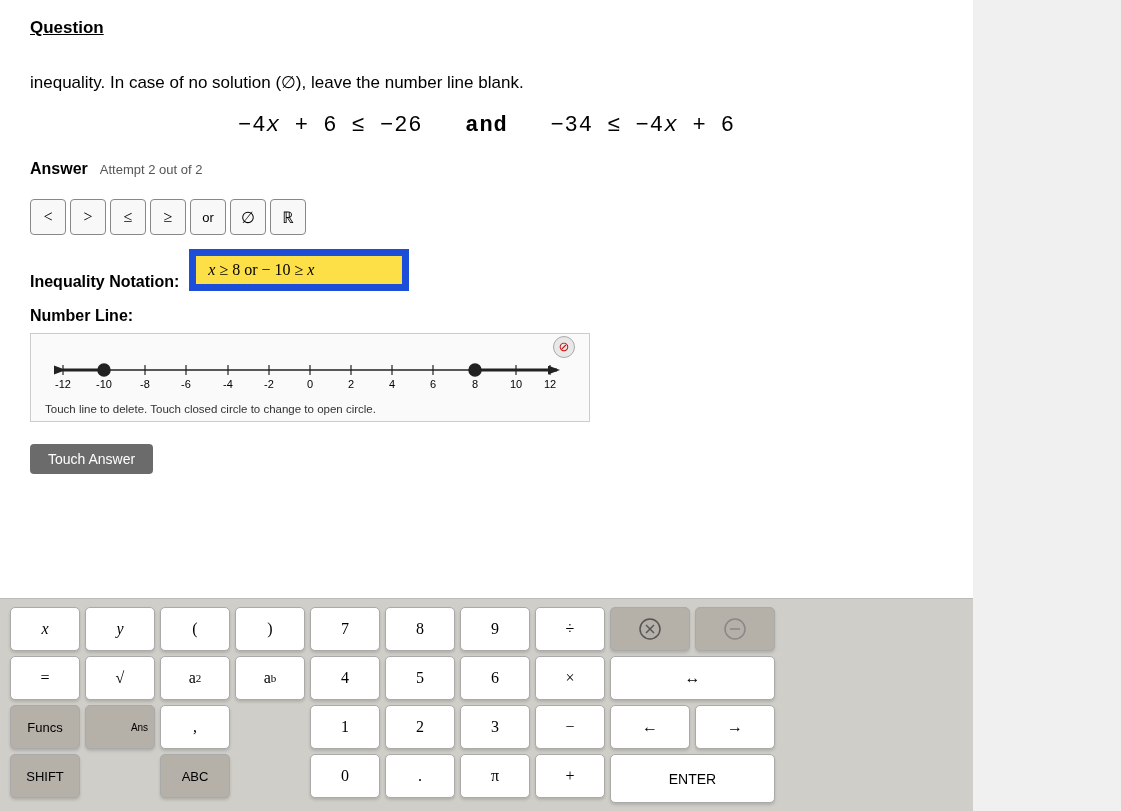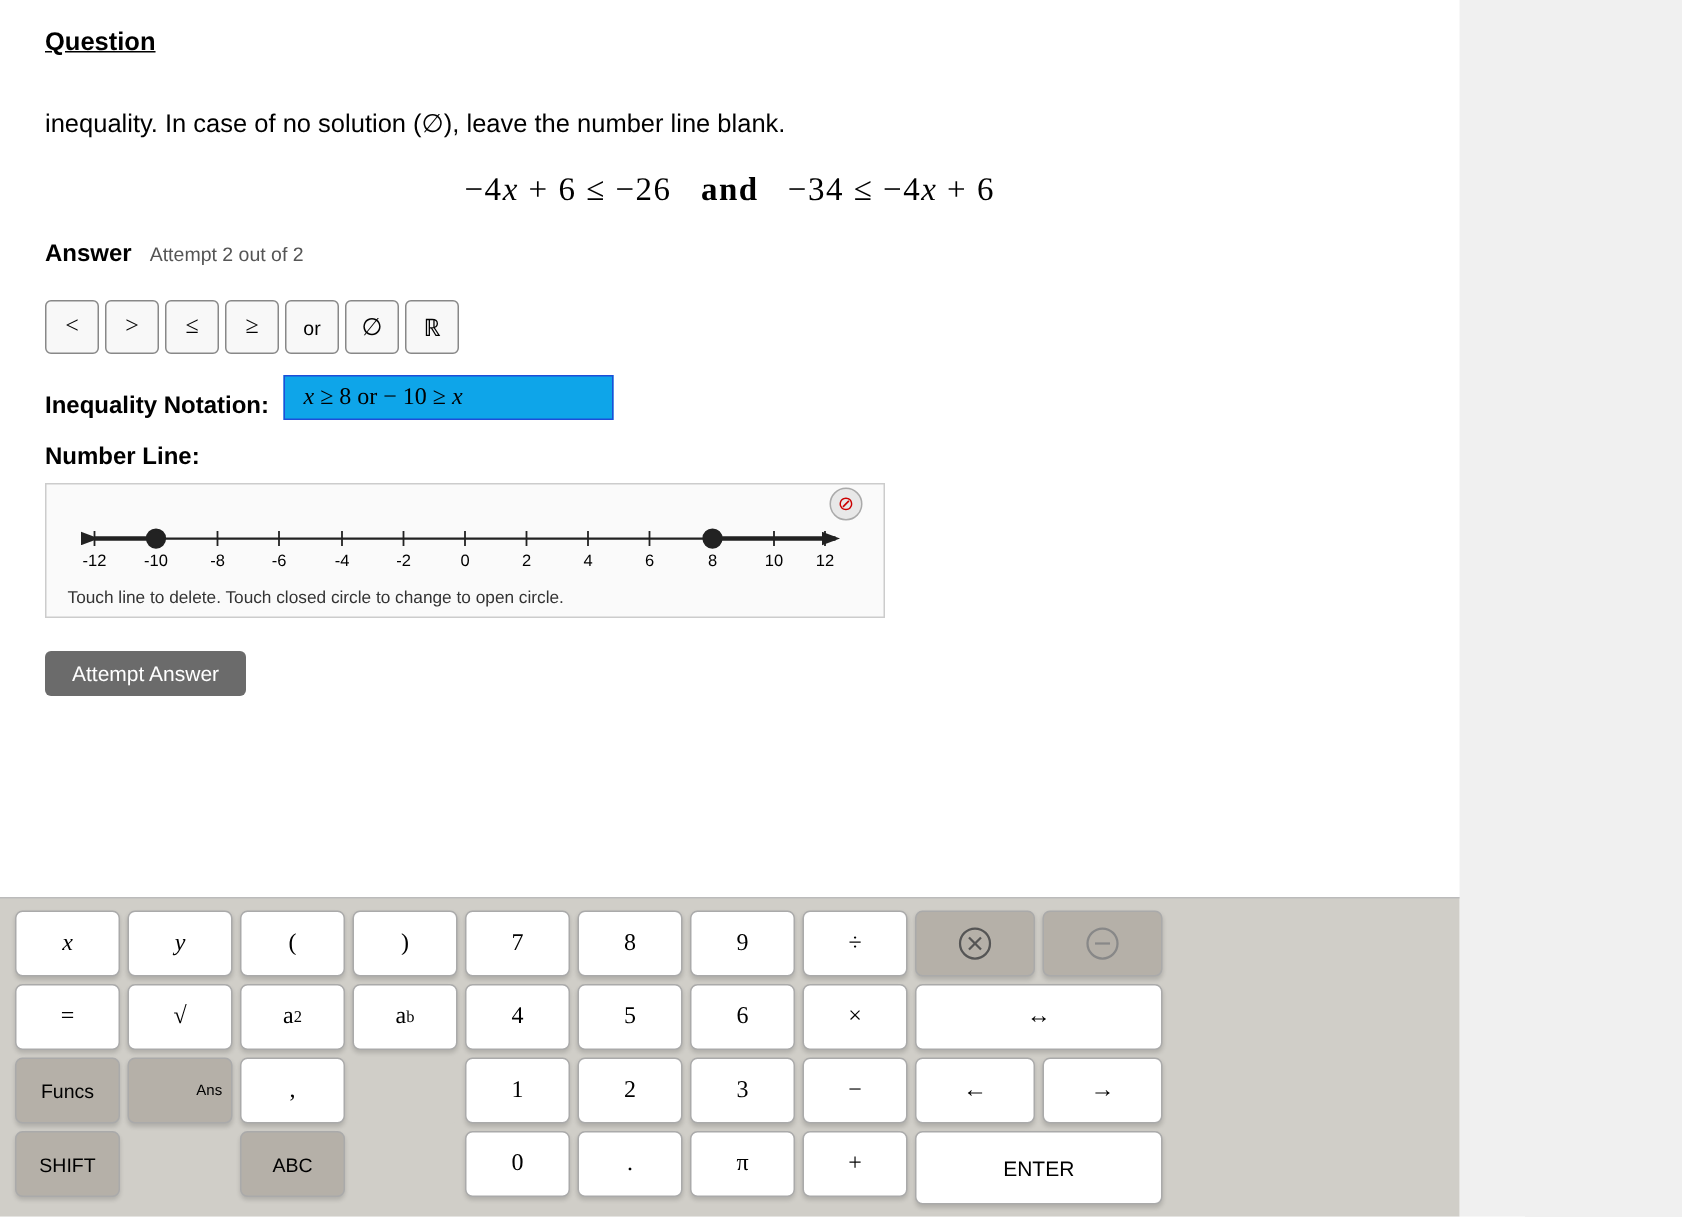--- a/index.html
+++ b/index.html
@@ -29,21 +29,21 @@
     }
     .question-text {
       font-size: 17px;
       font-family: Arial, sans-serif;
       line-height: 1.5;
       margin-bottom: 18px;
     }
     .math-display {
       text-align: center;
       font-size: 22px;
-      font-family: Liberation Serif, serif;
+      font-family: Liberation Mono, monospace;
       margin: 12px 0 22px 0;
       letter-spacing: 1px;
     }
     .answer-label {
       font-size: 16px;
       font-family: Arial, sans-serif;
       font-weight: bold;
       display: inline;
     }
     .attempt-label {
@@ -73,26 +73,26 @@
       align-items: flex-end;
       margin-bottom: 16px;
     }
     .ineq-label {
       font-size: 16px;
       font-weight: bold;
       font-family: Arial, sans-serif;
       margin-right: 10px;
     }
     .ineq-input-box {
-      border: 1px solid #1d4ed8;
+      border: 7px solid #1d4ed8;
       padding: 5px 12px;
       font-size: 16px;
       font-family: 'Times New Roman', serif;
       min-width: 220px;
-      background: #0ea5e9;
+      background: #fde047;
     }
     .number-line-section {
       margin-bottom: 10px;
     }
     .number-line-label {
       font-size: 16px;
       font-weight: bold;
       font-family: Arial, sans-serif;
       margin-bottom: 8px;
     }
@@ -290,21 +290,21 @@
 
             <circle cx="59" cy="26" r="6" fill="#222" stroke="#222" stroke-width="1.5"></circle>
 
             <circle cx="430" cy="26" r="6" fill="#222" stroke="#222" stroke-width="1.5"></circle>
           </svg>
         </div>
         <div class="nl-hint">Touch line to delete. Touch closed circle to change to open circle.</div>
       </div>
     </div>
 
-    <button class="submit-btn">Attempt Answer</button>
+    <button class="submit-btn">Touch Answer</button>
 
   </div>
 
   <div class="keyboard-area">
     <div class="keyboard-grid">
 
       <div class="key" style="font-style:italic;">x</div>
       <div class="key" style="font-style:italic;">y</div>
       <div class="key">(</div>
       <div class="key">)</div>

